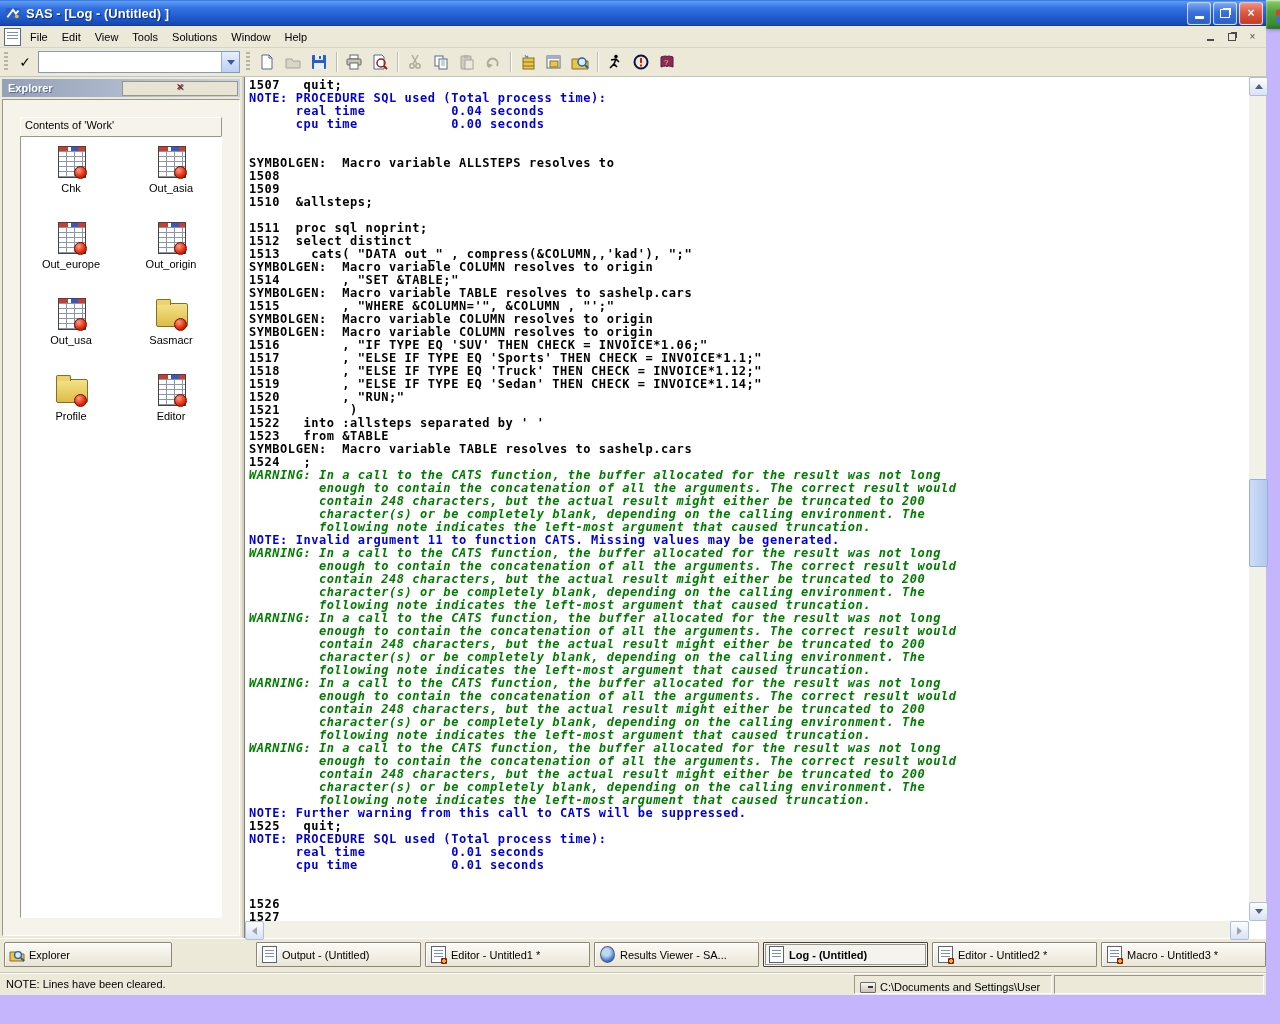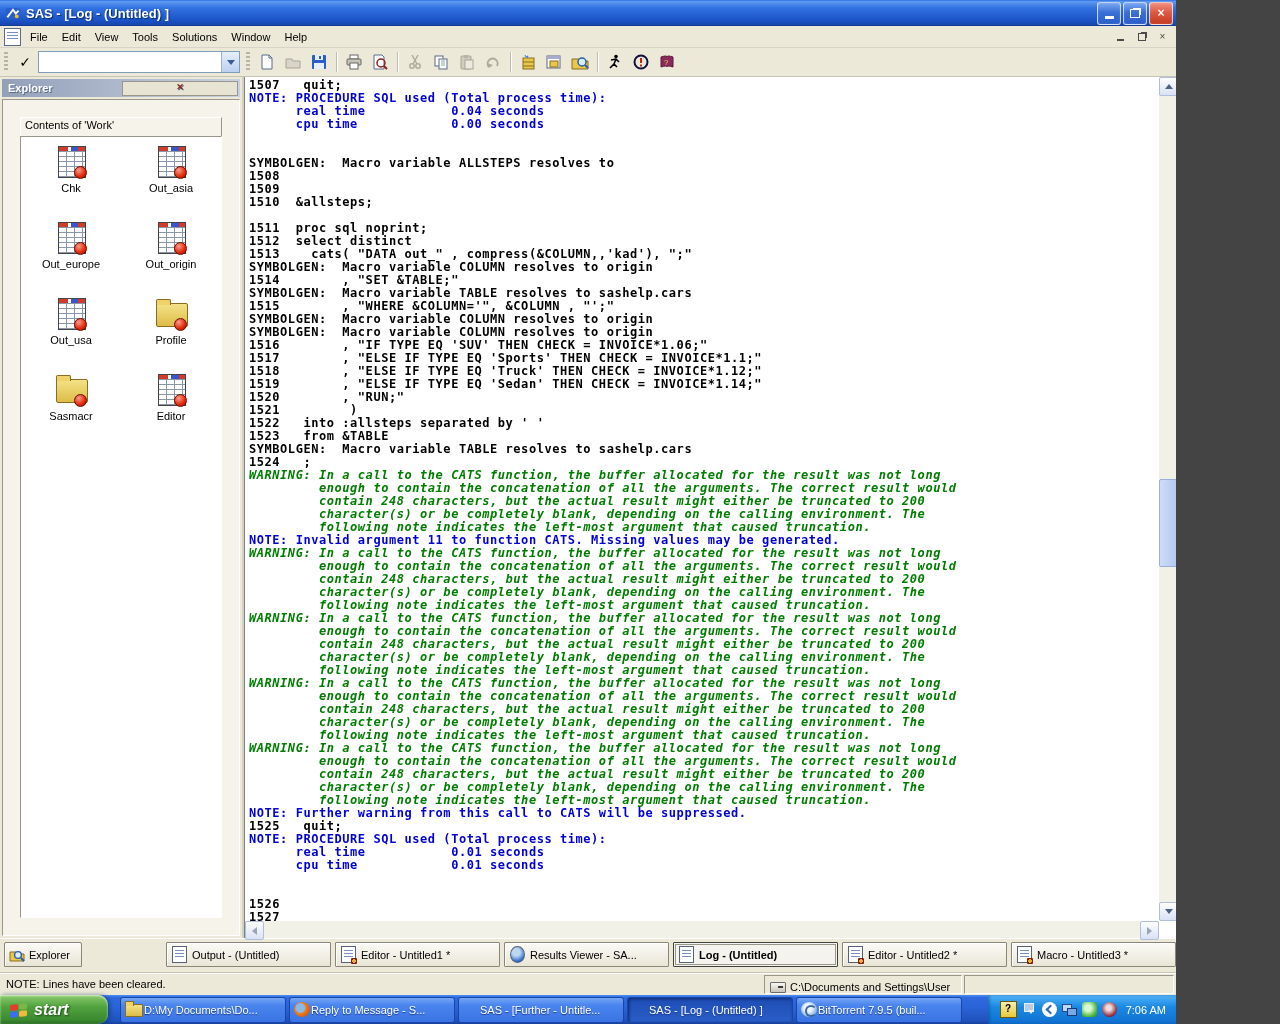--- a/index.html
+++ b/index.html
@@ -1,18 +1,18 @@
 <!DOCTYPE html>
 <html><head>
 <meta charset="utf-8">
 <style>
   html,body{margin:0;padding:0;background:#444;}
-  .screen{width:1176px;height:1024px;position:relative;overflow:hidden;
+  .screen{width:1280px;height:1024px;position:relative;overflow:hidden;
           font-family:"Liberation Sans",sans-serif;background:#c4b5fd;
-          display:flex;flex-direction:column;}
+          display:flex;flex-direction:row;}
   
   .saswin{height:995px;display:flex;flex-direction:column;background:#ece9d8;}
   .titlebar{height:26px;flex:none;display:flex;align-items:center;padding:0 3px 0 5px;
     background:linear-gradient(180deg,#2a6ee0 0%,#5e9af2 6%,#3372e2 30%,#1c55c9 75%,#1746ad 96%,#10307c 100%);}
   .titlebar .ttext{color:#fff;font-weight:bold;font-size:13px;text-shadow:1px 1px 1px #0a2a6a;margin-left:5px;flex:1;
     white-space:nowrap;overflow:hidden;}
   .winbtn{width:22px;height:21px;margin-left:2px;border-radius:3px;border:1px solid rgba(255,255,255,.7);
     display:flex;align-items:center;justify-content:center;color:#fff;font-size:12px;font-weight:bold;
     background:linear-gradient(180deg,#7da9f2 0%,#3a6fd8 45%,#2a5ec8 100%);box-shadow:inset 0 0 2px #fff3;}
   .winbtn.close{background:linear-gradient(180deg,#f09183 0%,#dd5a42 45%,#c33a22 100%);}
@@ -379,29 +379,29 @@
                 <span class="redball"></span>
               </span>
               <span class="xlabel">Out_usa</span>
             </div>
               <div class="xitem folder">
               <span class="xicon">
 
                 <span class="ic-folder"></span>
                 <span class="redball"></span>
               </span>
+              <span class="xlabel">Sasmacr</span>
+            </div>
+              <div class="xitem folder">
+              <span class="xicon">
+
+                <span class="ic-folder"></span>
+                <span class="redball"></span>
+              </span>
               <span class="xlabel">Profile</span>
-            </div>
-              <div class="xitem folder">
-              <span class="xicon">
-
-                <span class="ic-folder"></span>
-                <span class="redball"></span>
-              </span>
-              <span class="xlabel">Sasmacr</span>
             </div>
               <div class="xitem table">
               <span class="xicon">
                 <span class="ic-table"></span>
 
                 <span class="redball"></span>
               </span>
               <span class="xlabel">Editor</span>
             </div>
             </div>

